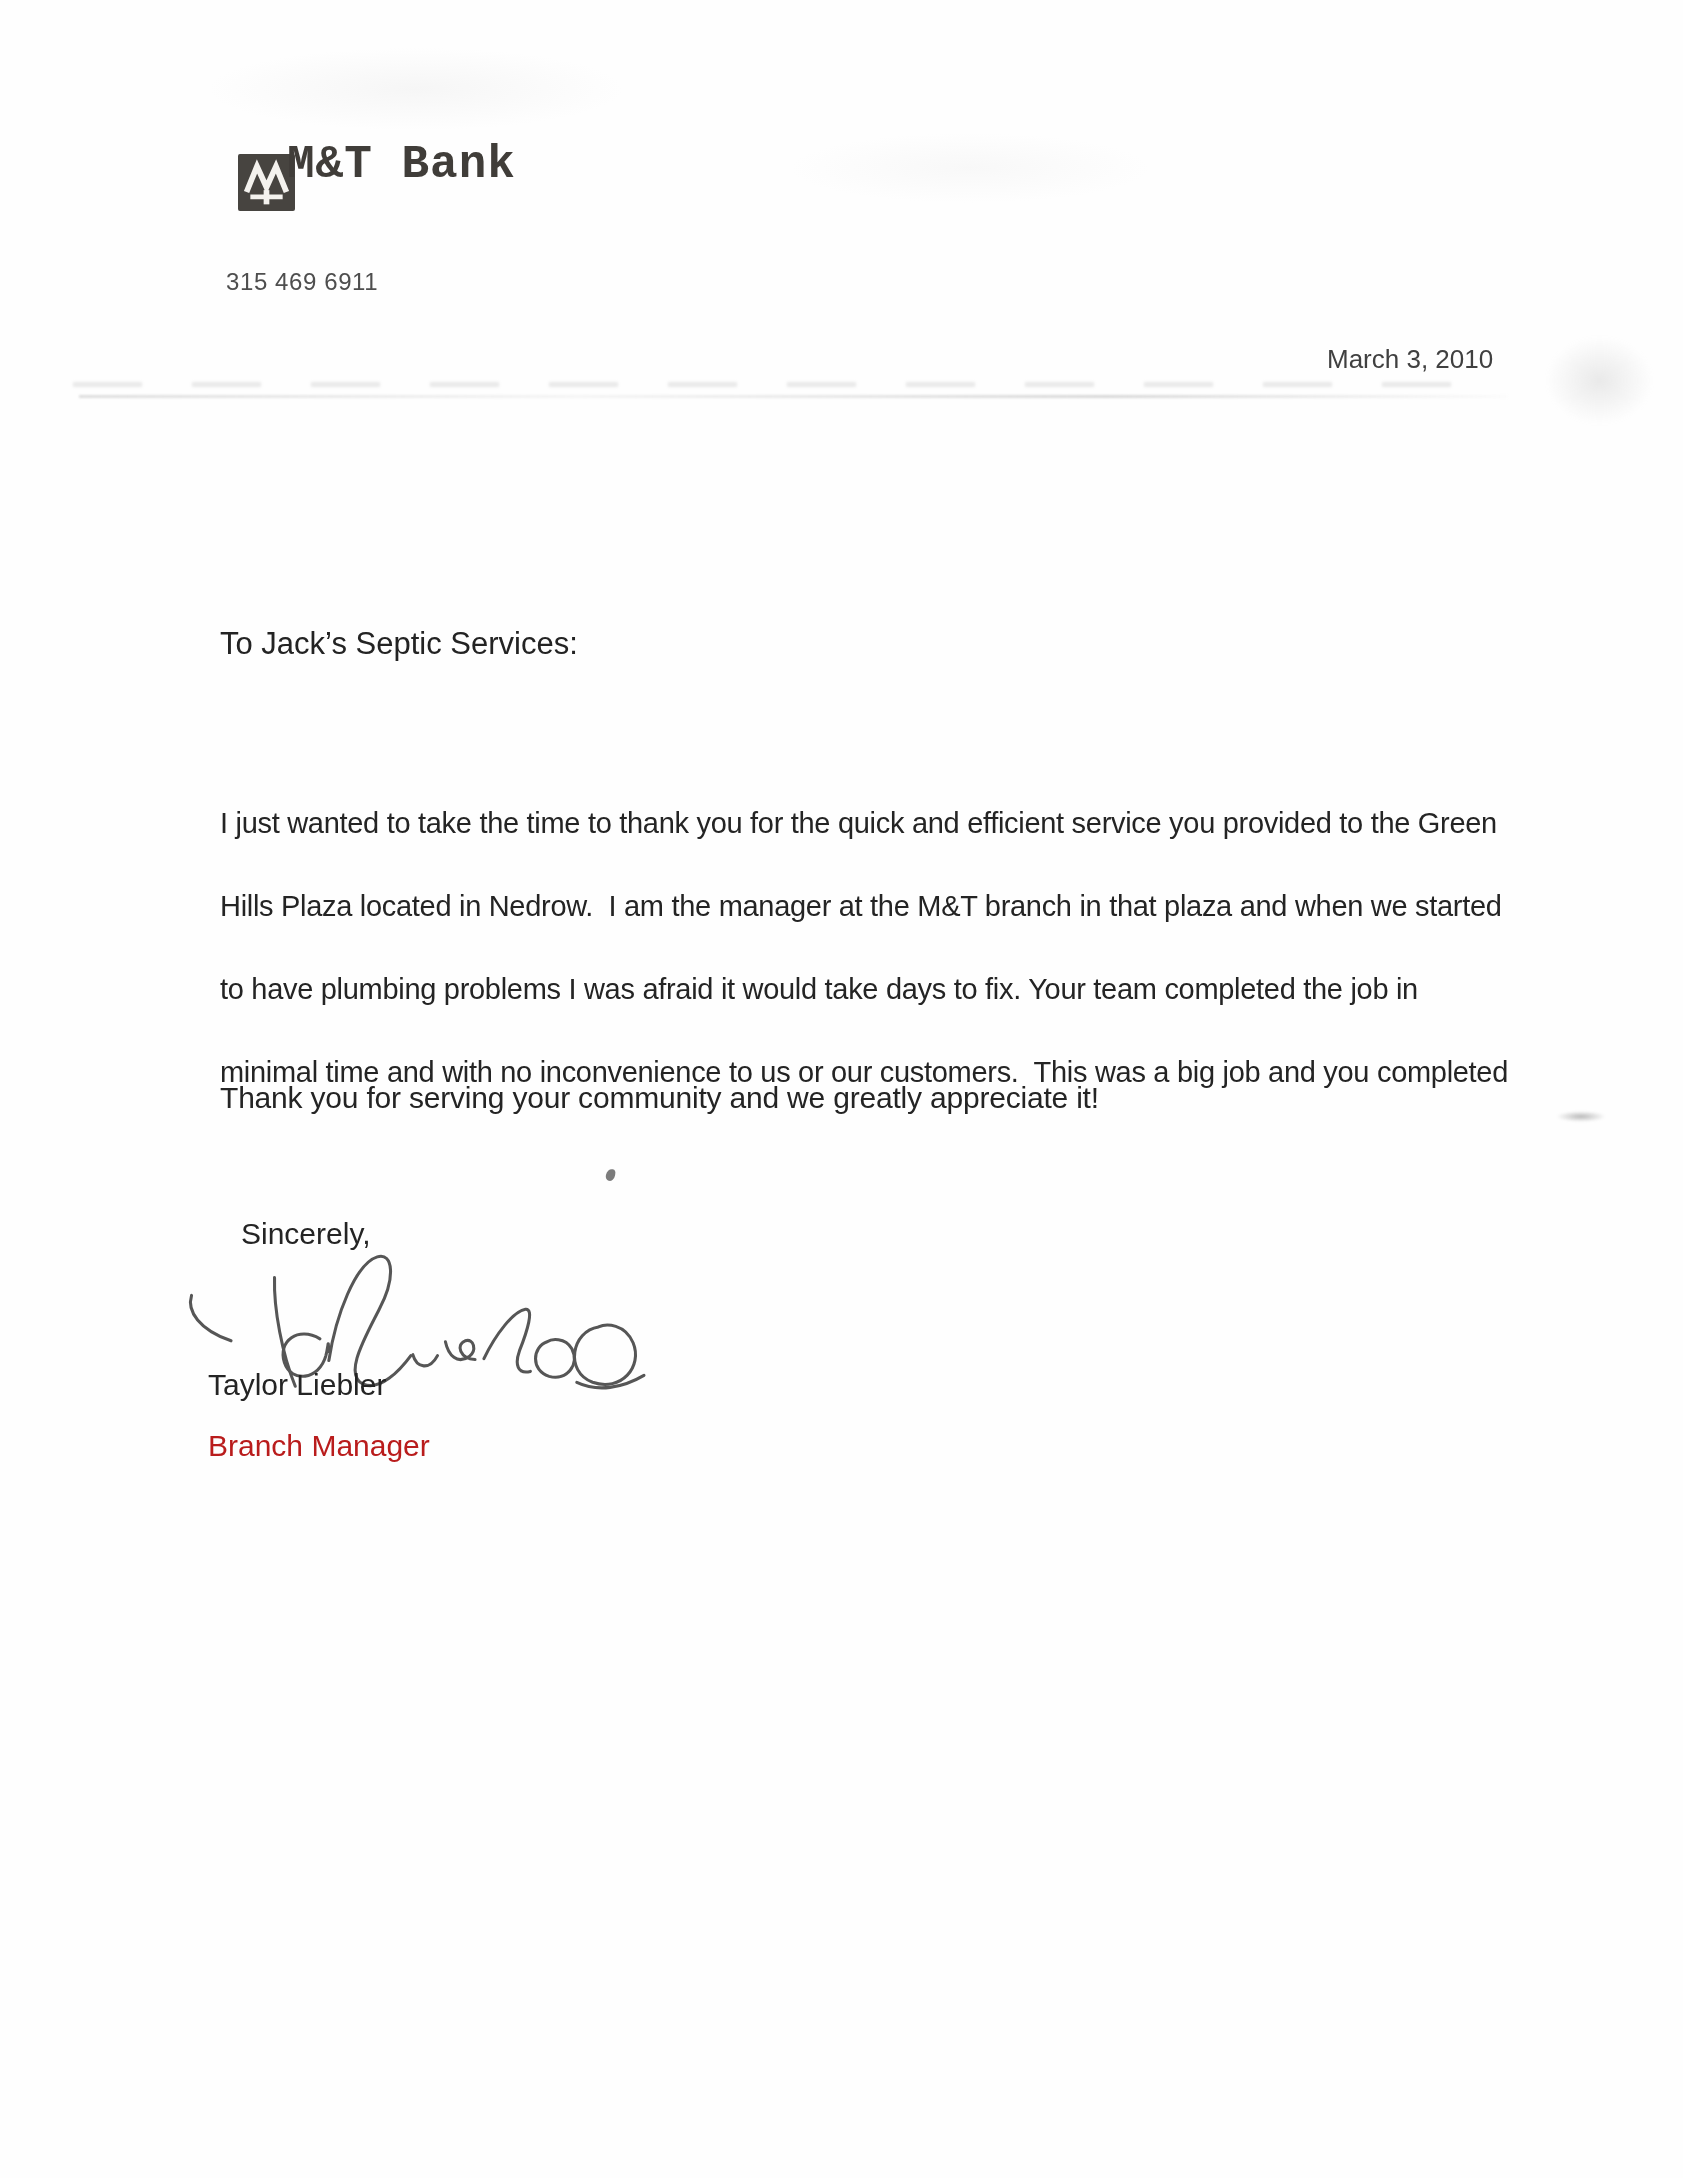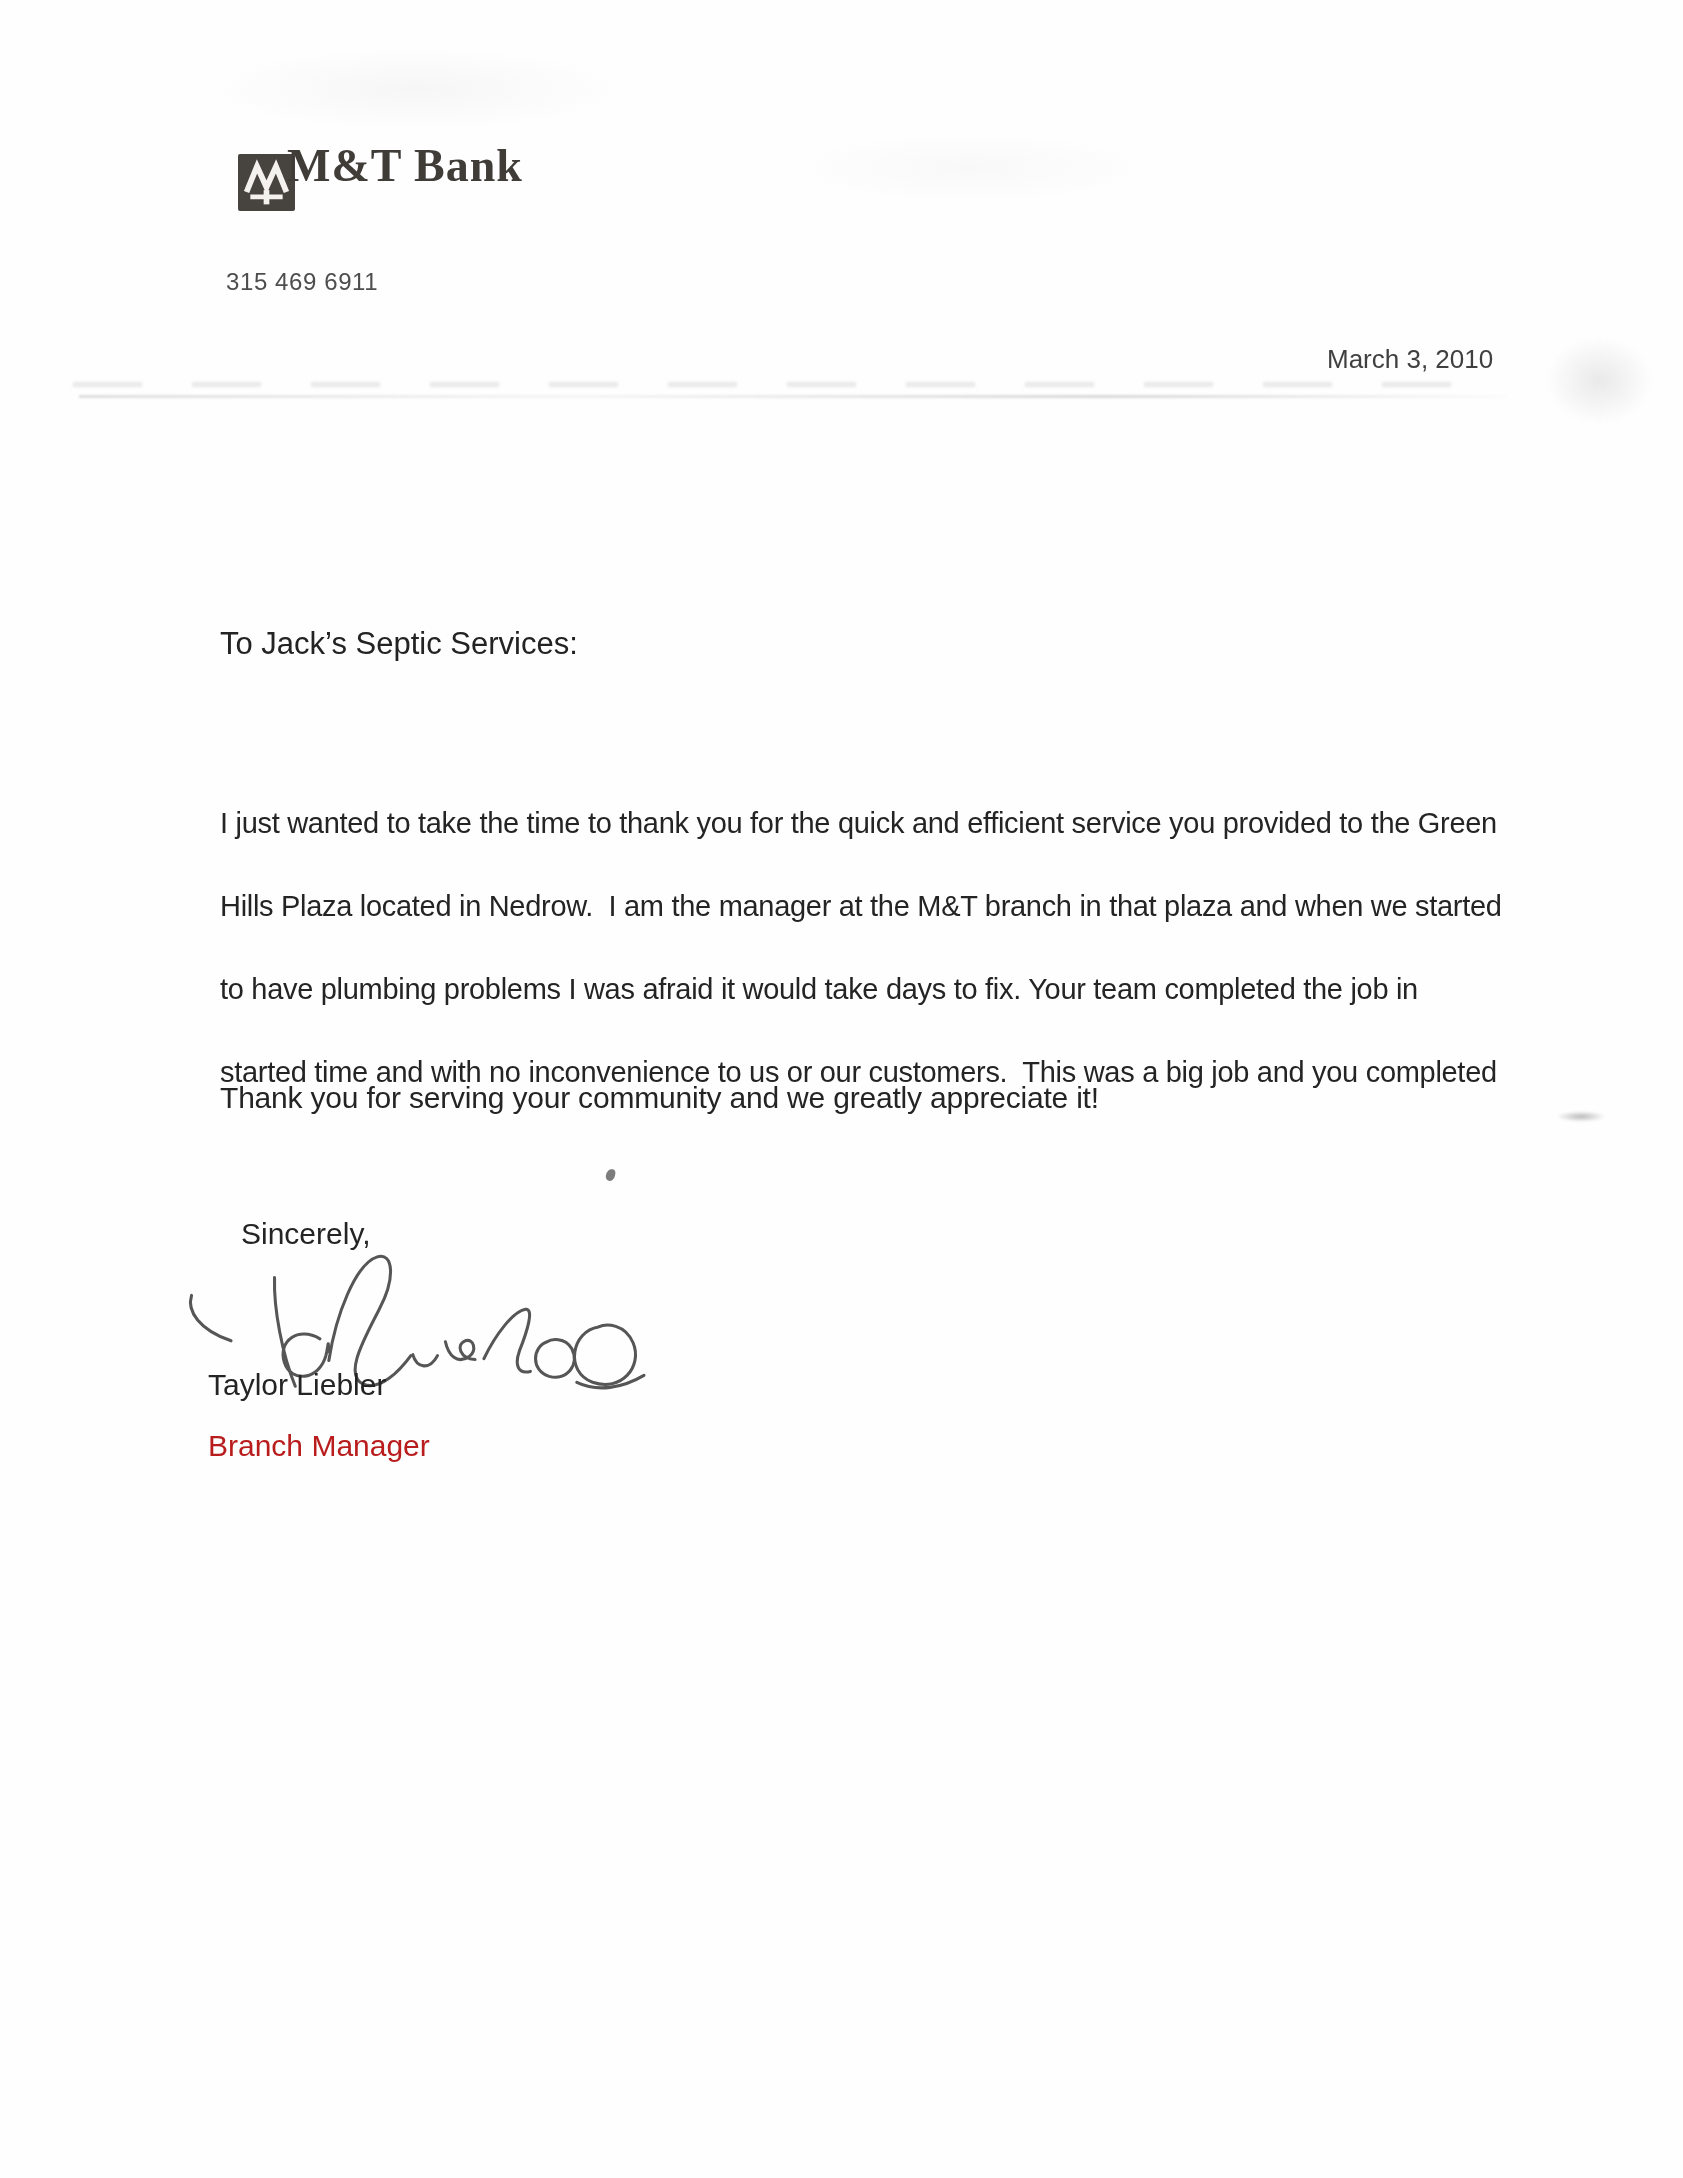--- a/index.html
+++ b/index.html
@@ -12,21 +12,21 @@
     font-family:"Liberation Sans", sans-serif;
     color:#2b2b2b;
     overflow:hidden;
   }
   .abs { position:absolute; white-space:pre; }
 
   
   .logo-box { left:220px; top:136px; width:57px; height:57px; }
   .wordmark {
     left:287px; top:138px;
-    font-family:Liberation Serif, serif;
+    font-family:Liberation Mono, monospace;
     font-weight:700; font-size:46px; line-height:55px;
     color:#403d39; letter-spacing:1px;
   }
   .addr {
     left:226px; top:229px;
     font-size:24px; line-height:30px;
     color:#4e4e4e; letter-spacing:0.2px;
   }
   .phone {
     left:226px; top:268px;
@@ -106,21 +106,21 @@
   <div class="abs wordmark">M&amp;T Bank</div>
   <div class="abs phone">315 469 6911</div>
 
   <div class="abs date">March 3, 2010</div>
   <div class="abs salutation">To Jack’s Septic Services:</div>
 
   <div class="abs body-block">
     <div class="body-line">I just wanted to take the time to thank you for the quick and efficient service you provided to the Green</div>
     <div class="body-line">Hills Plaza located in Nedrow.  I am the manager at the M&amp;T branch in that plaza and when we started</div>
     <div class="body-line">to have plumbing problems I was afraid it would take days to fix. Your team completed the job in</div>
-    <div class="body-line">started time and with no inconvenience to us or our customers.  This was a big job and you completed</div>
+    <div class="body-line">minimal time and with no inconvenience to us or our customers.  This was a big job and you completed</div>
   </div>
 
   <div class="abs closing">Thank you for serving your community and we greatly appreciate it!</div>
   <div class="abs signoff">Sincerely,</div>
 
   <div class="abs signature">
     <svg width="519" height="162" viewBox="0 0 524 164" fill="none" stroke="#3f3f3f" stroke-width="3.1" stroke-linecap="round" opacity="0.88">
       <path d="M 12,52 C 7,68 20,87 52,98"></path>
       <path d="M 96,34 C 95,66 104,112 117,144"></path>
       <path d="M 142,96 C 120,83 99,98 106,120 C 113,141 141,138 148,113 C 151,101 150,95 151,109"></path>

